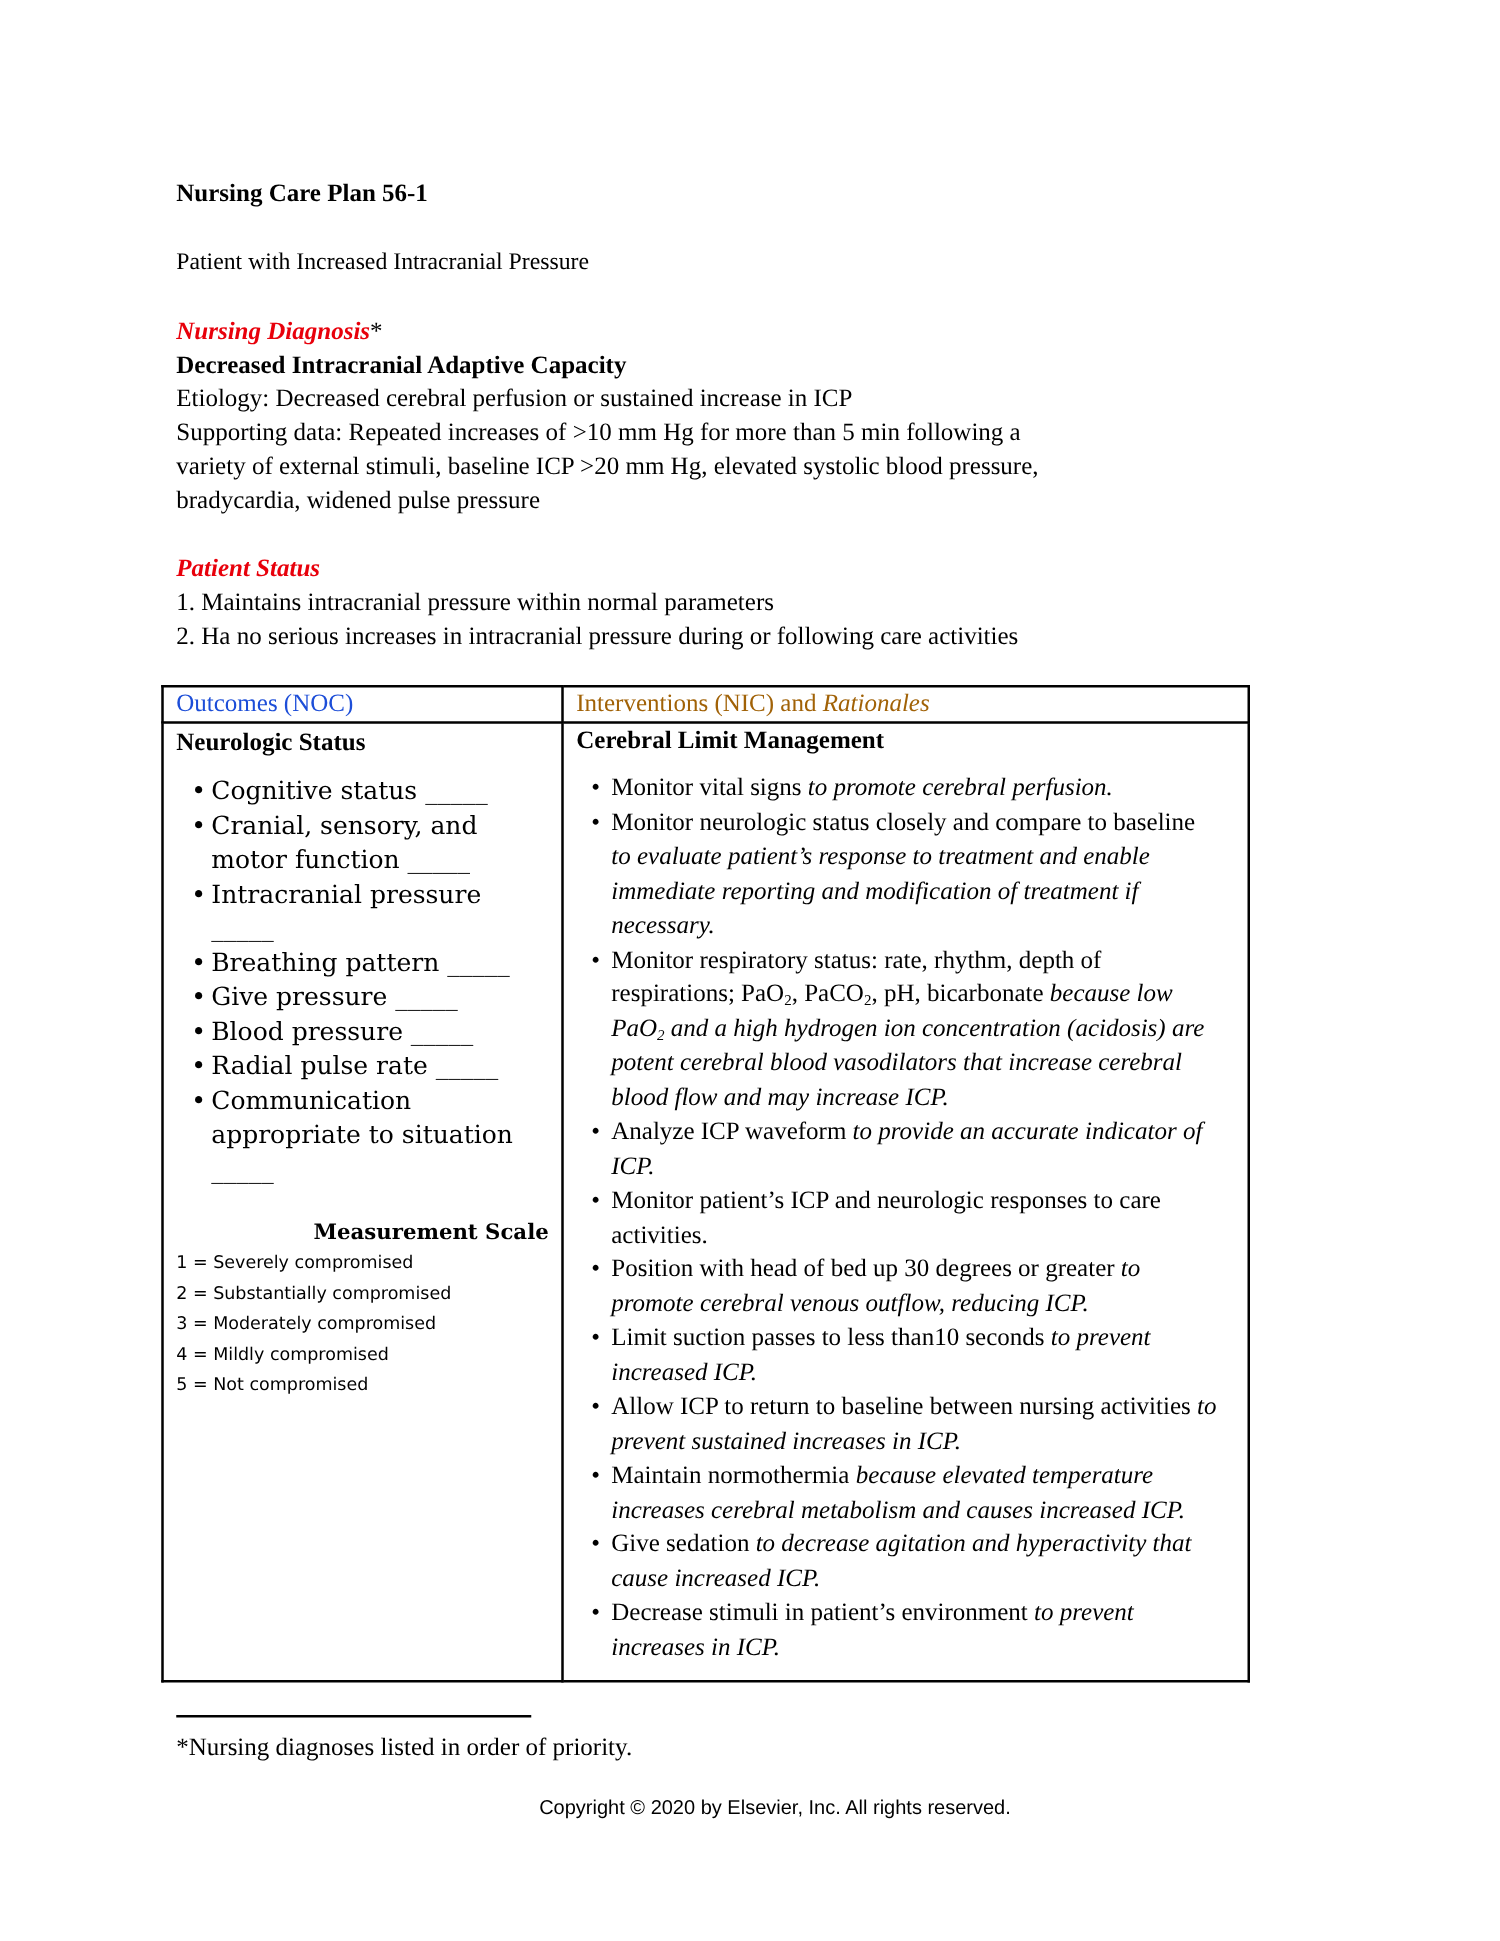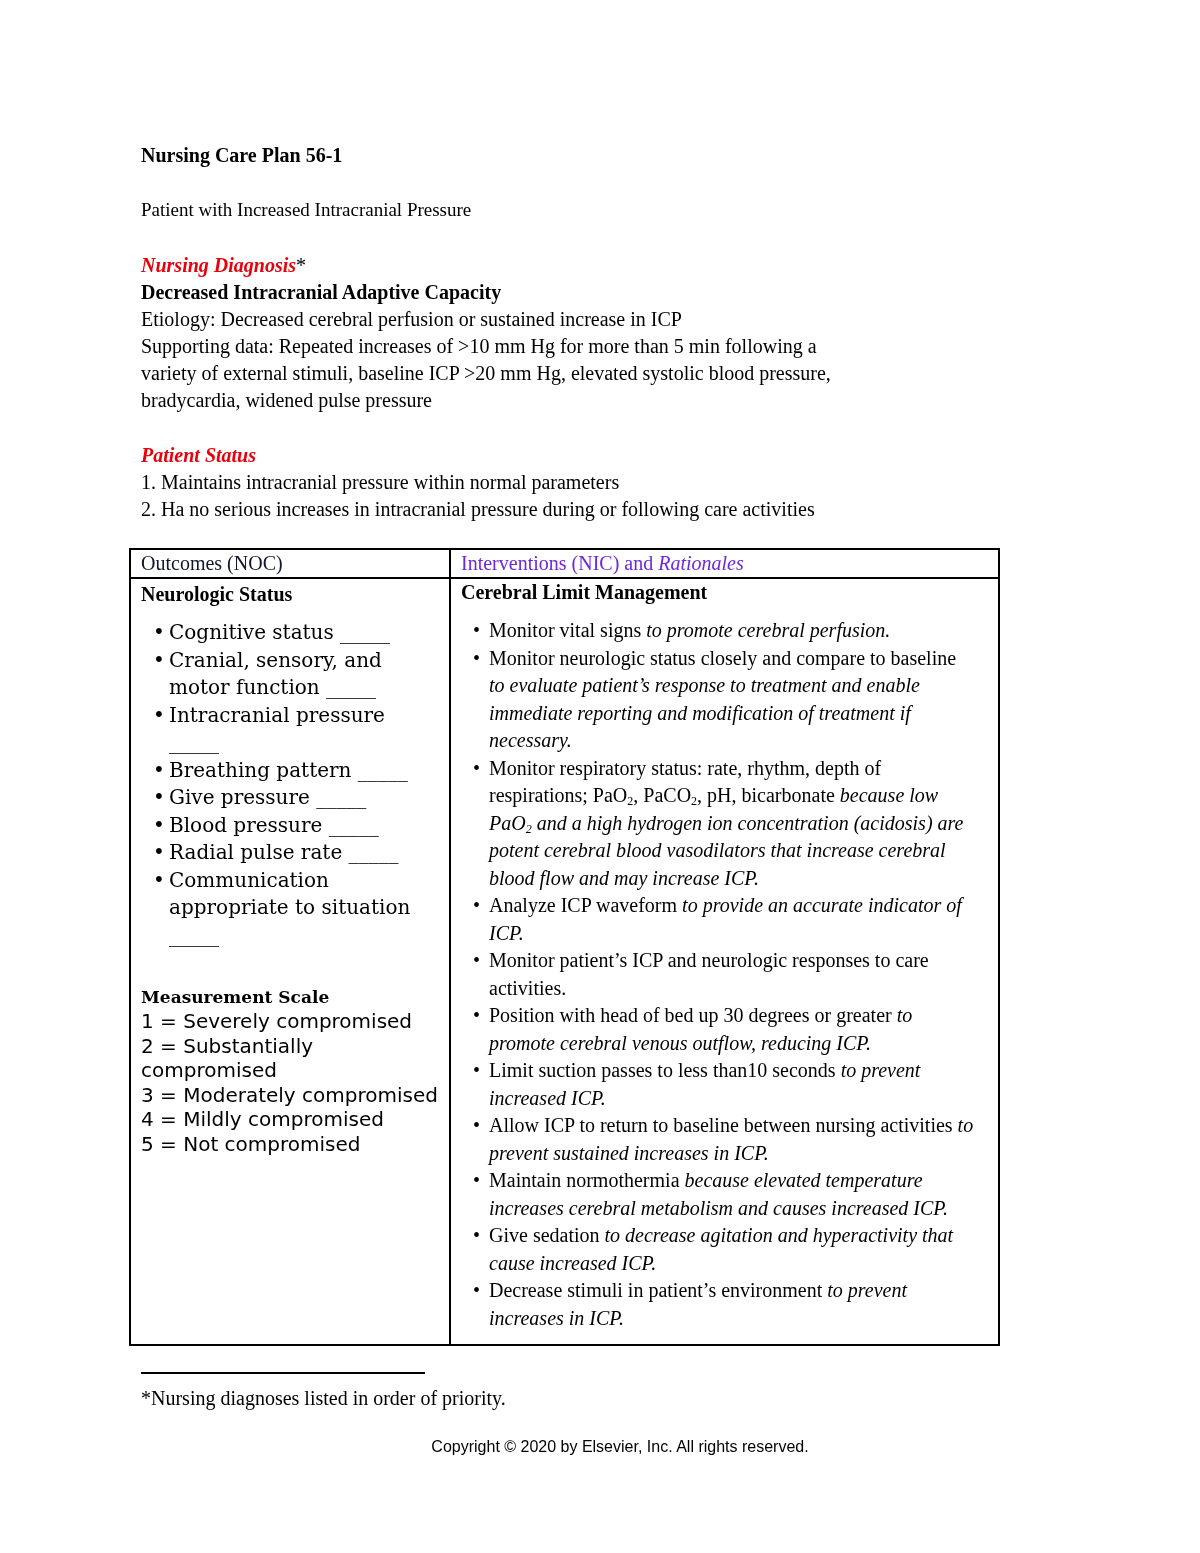--- a/index.html
+++ b/index.html
@@ -20,32 +20,32 @@
     .care-table {
       position: absolute; left: 129px; top: 548px;
       width: 871px; border-collapse: collapse;
       font-size: 20px;
     }
     .care-table td, .care-table th {
       border: 2px solid #000; vertical-align: top; padding: 0 10px;
       text-align: left;
     }
     .care-table th { font-weight: normal; height: 27px; line-height: 27px; }
-    .th-outcomes { color: #0f172a; width: 298px; }
-    .th-interventions { color: #6d28d9; }
+    .th-outcomes { color: #1d4ed8; width: 298px; }
+    .th-interventions { color: #a16207; }
     .th-interventions em { font-style: italic; }
     .col-outcomes { font-family: "Liberation Serif", serif; padding-top: 2px !important; padding-bottom: 6px !important; }
     .sec-head { font-weight: bold; font-size: 20px; line-height: 26px; }
     ul.bullets { list-style: none; margin: 12px; padding: 0; }
     ul.bullets li { position: relative; padding-left: 16px; line-height: 27.5px; font-size: 20px; }
     ul.bullets li::before { content: "\2022"; position: absolute; left: 0; top: 0; font-size: 20px; }
     .outcome-list li { font-family: "DejaVu Serif", serif; font-size: 17.5px; }
-    .scale-head { font-weight: bold; font-size: 17px; margin-top: 36px; line-height: 24px; font-family: "DejaVu Serif", serif; }
+    .scale-head { font-weight: bold; font-size: 17px; margin-top: 25px; line-height: 24px; font-family: "DejaVu Serif", serif; text-align: right; }
     .scale-list { list-style: none; margin: 0; padding: 0; }
-    .scale-list li { font-size: 20px; line-height: 24.6px; font-family: "DejaVu Sans", sans-serif; }
+    .scale-list li { font-size: 14px; line-height: 24.6px; font-family: "DejaVu Sans", sans-serif; }
     .intervention-list li { font-family: "Liberation Serif", serif; line-height: 28px; }
     .intervention-list li .rationale { font-style: italic; }
     sub { font-size: 12px; vertical-align: -3px; line-height: 0; }
 
     .footnote-rule { position: absolute; left: 141px; top: 1372px; width: 284px; height: 2px; background: #000; }
     .footnote { position: absolute; left: 141px; top: 1387px; font-size: 20px; }
     .copyright { position: absolute; left: 0; width: 1200px; top: 1438px; text-align: center; font-family: "Liberation Sans", sans-serif; font-size: 16px; padding-left: 20px; }
   </style>
 </head>
 <body>

